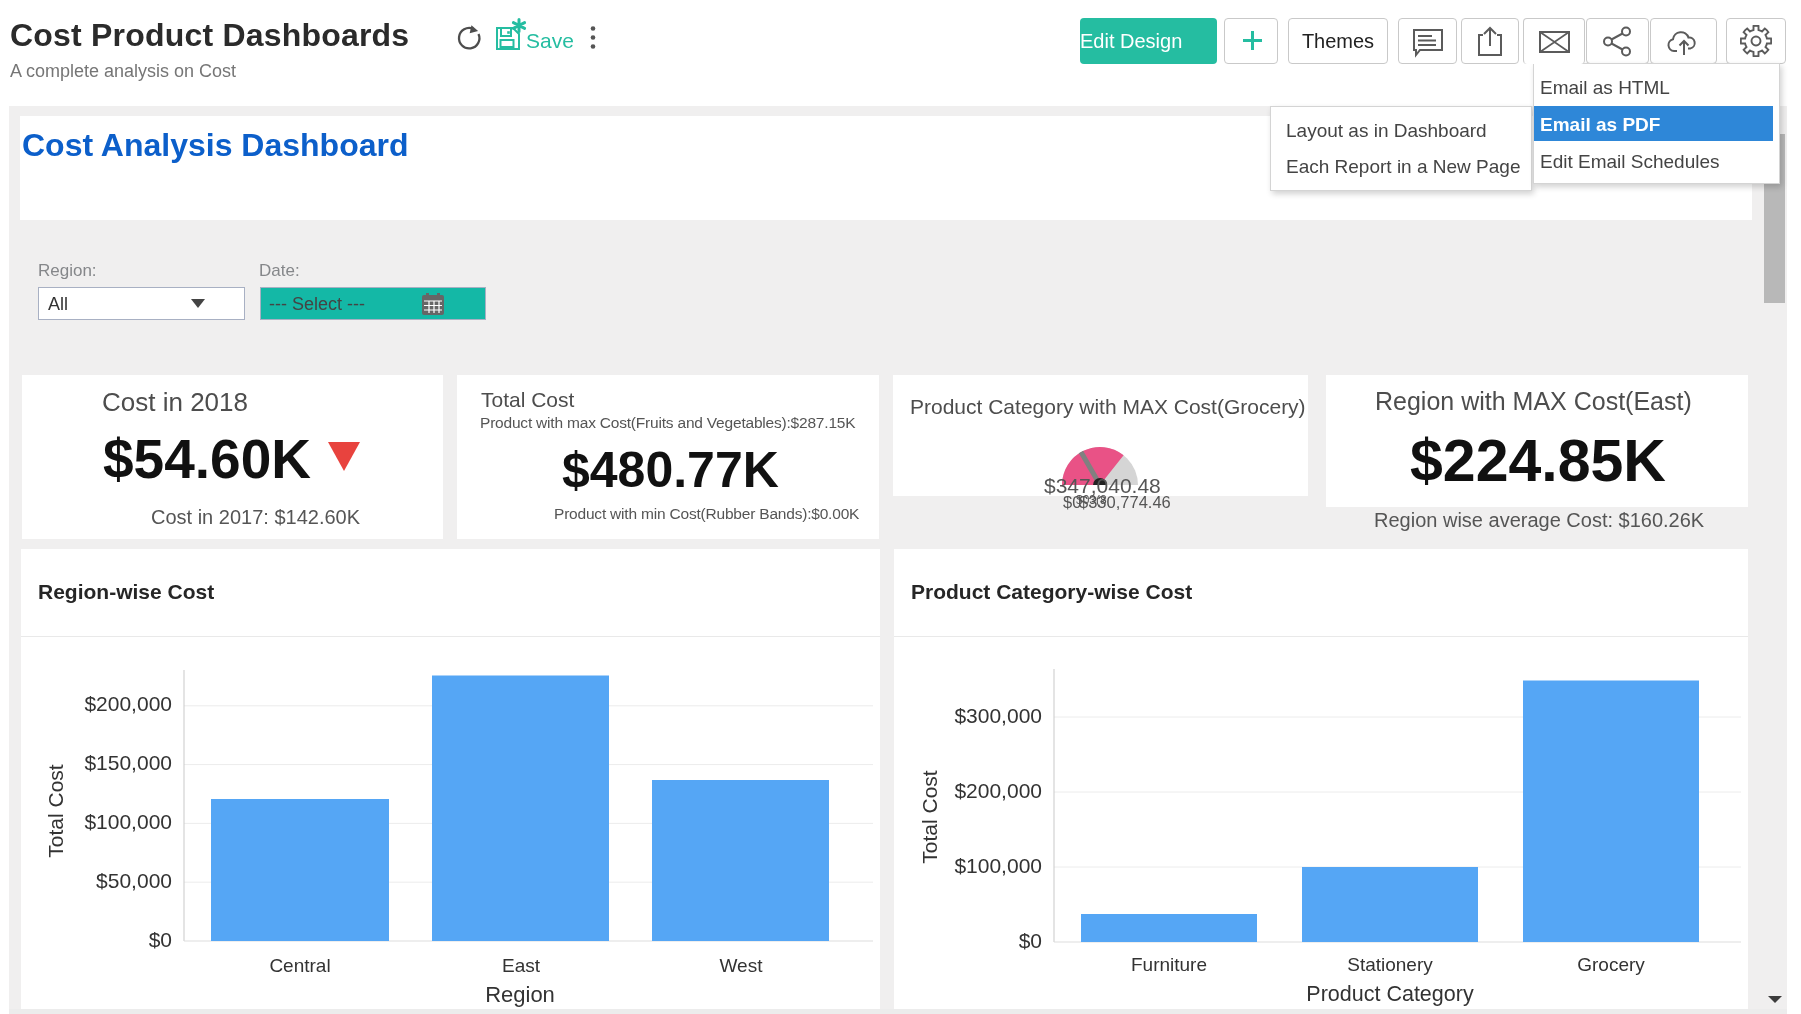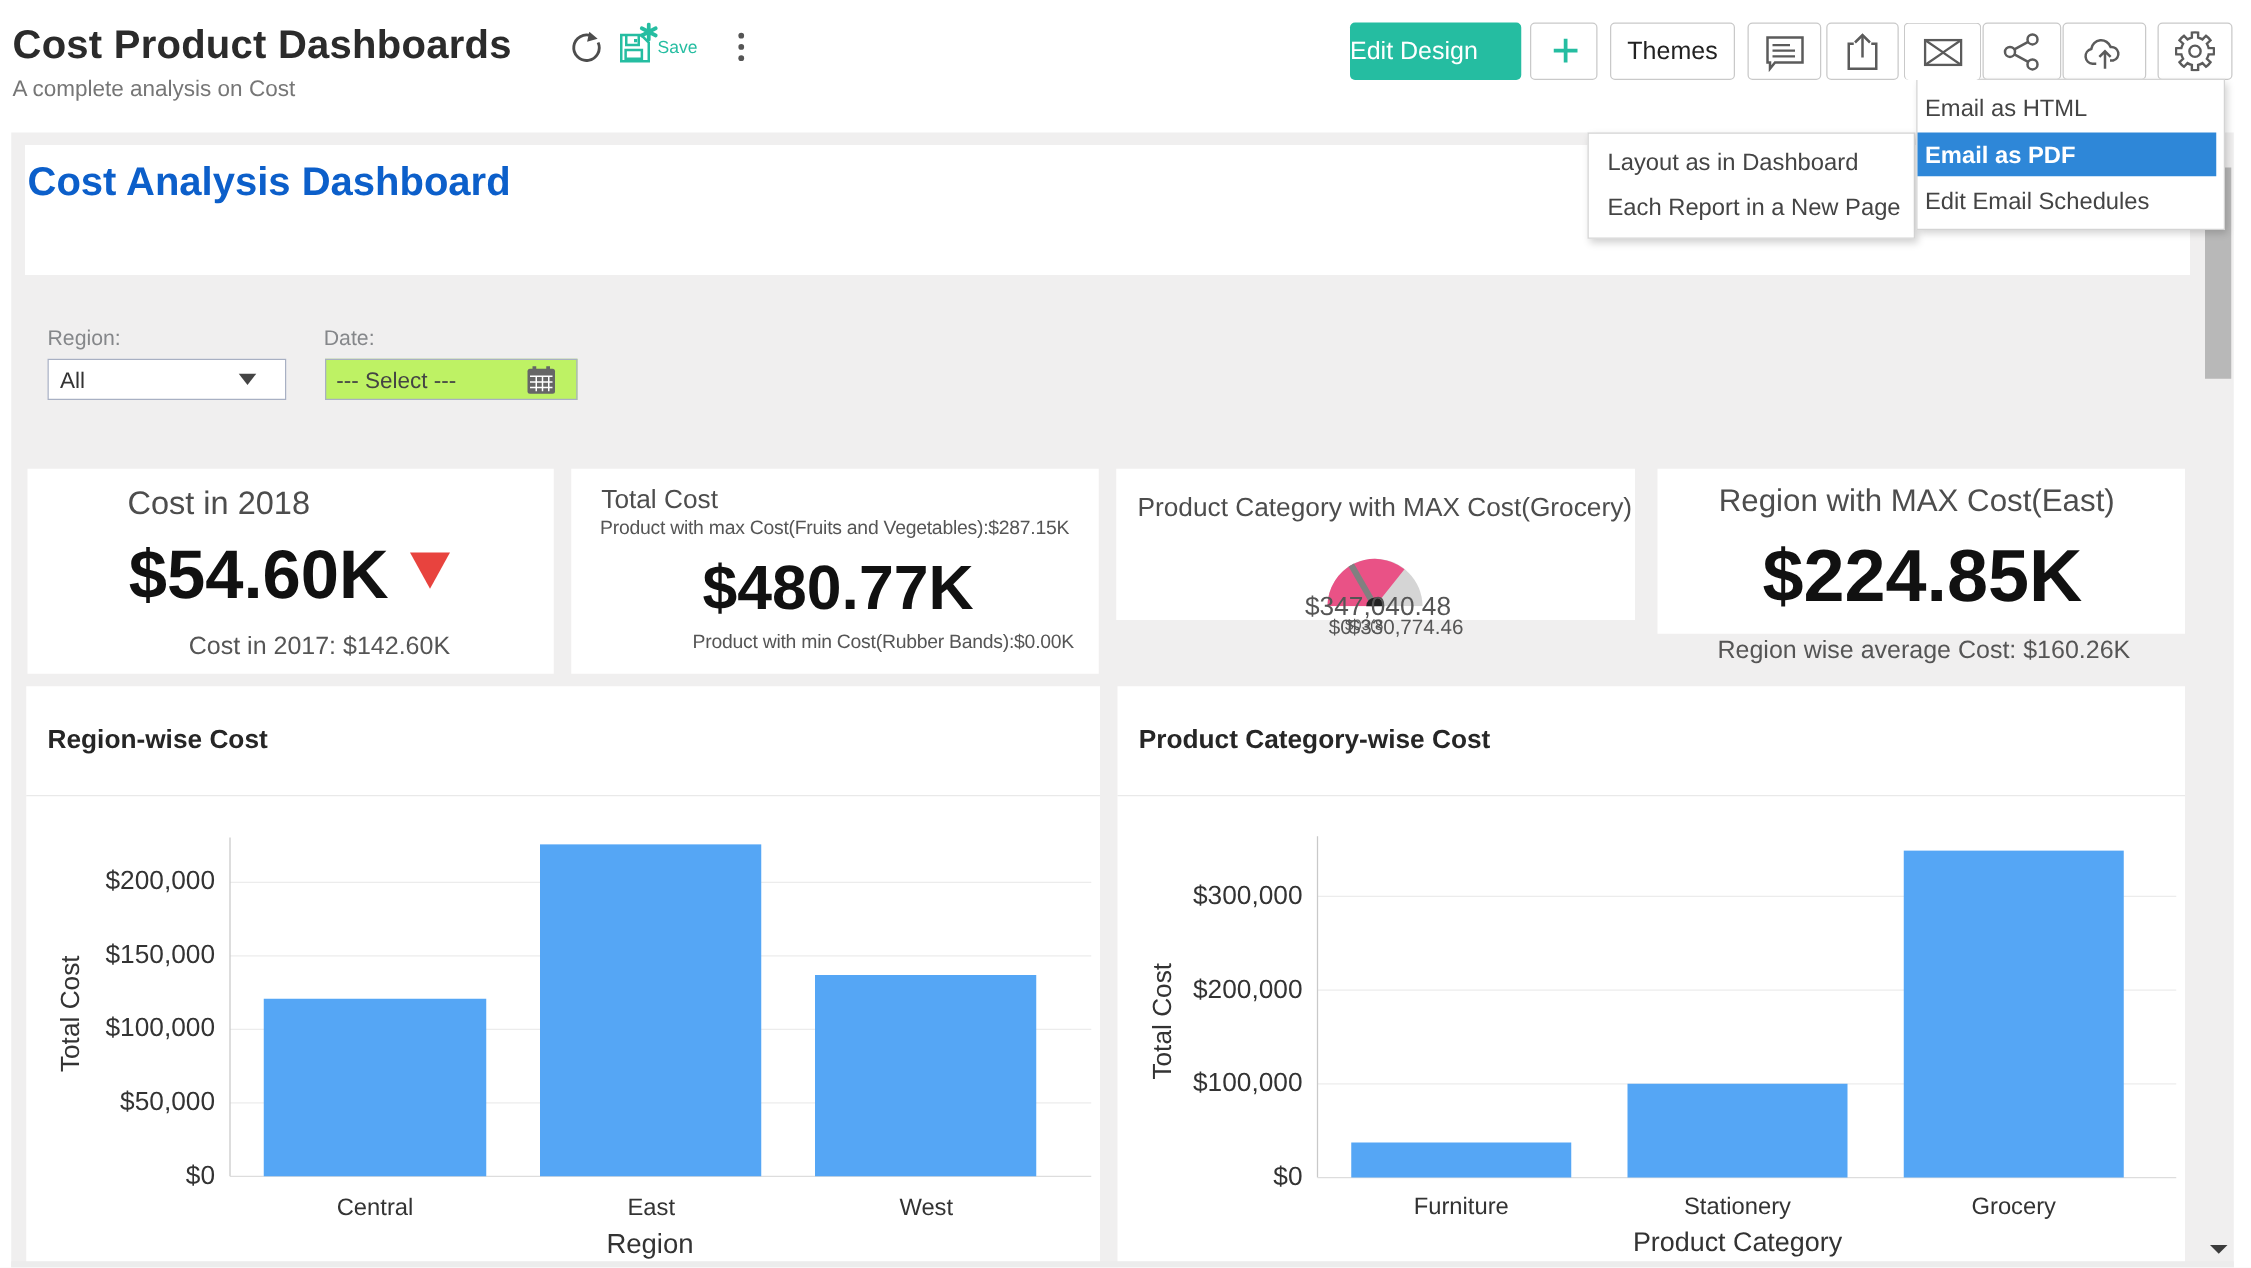--- a/index.html
+++ b/index.html
@@ -11,22 +11,22 @@
 #hSub { left:10px; top:61px; font-size:18px; color:#767676; }
 .tbtn { position:absolute; top:18px; height:46px; background:#fff; border:1px solid #c9c9c9; border-radius:4px; }
 #btnEdit { left:1080px; width:137px; background:#25bda1; border:none; color:#fff; font-size:20px; text-align:left; line-height:46px; }
 #btnPlus { left:1224px; width:54px; }
 #btnThemes { left:1288px; width:100px; font-size:20px; color:#222; text-align:center; line-height:44px; }
 
 #dash { left:9px; top:106px; width:1778px; height:908px; background:#f0efef; }
 #banner { left:11px; top:10px; width:1732px; height:104px; background:#fff; }
 #bannerTxt { left:2px; top:11px; font-size:32px; font-weight:bold; color:#0c5fca; }
 .flabel { font-size:17px; color:#85878a; }
-#selRegion { left:29px; top:181px; width:191px; height:33px; background:#fff; border:1px solid #a8b0c3; }
-#dateInp { left:251px; top:181px; width:202px; height:33px; background:#bef264; border:1px solid #a8b0c3; }
+#selRegion { left:29px; top:181px; width:207px; height:33px; background:#fff; border:1px solid #a8b0c3; }
+#dateInp { left:251px; top:181px; width:226px; height:33px; background:#14b8a6; border:1px solid #a8b0c3; }
 .card { position:absolute; background:#fff; }
 
 #c1 { left:13px; top:269px; width:421px; height:164px; }
 #c2 { left:448px; top:269px; width:422px; height:164px; }
 #c3 { left:884px; top:269px; width:415px; height:121px; }
 #c4 { left:1317px; top:269px; width:422px; height:132px; }
 .kh { position:absolute; font-size:23px; color:#4d4d4d; white-space:nowrap; }
 .kbig { position:absolute; font-size:58px; font-weight:bold; color:#111; white-space:nowrap; }
 .ksub { position:absolute; color:#555; white-space:nowrap; }
 #c5 { left:12px; top:443px; width:859px; height:465px; }
@@ -59,21 +59,21 @@
     <path d="M2 2 h16 l6 6 v15 h-22 z" fill="none" stroke="#25bda1" stroke-width="2"></path>
     <path d="M6 2 v8 h10 v-8" fill="none" stroke="#25bda1" stroke-width="2"></path>
     <rect x="12.2" y="5.2" width="2.6" height="2.6" fill="#25bda1"></rect>
     <rect x="5.5" y="14" width="13" height="7" fill="none" stroke="#25bda1" stroke-width="2"></rect>
   </svg>
   <svg class="abs" style="left:511px;top:18px" width="16" height="15" viewBox="0 0 16 15">
     <g stroke="#25bda1" stroke-width="3" stroke-linecap="round">
       <path d="M8 1.5 V13.5 M2.4 4.6 L13.6 10.4 M2.4 10.4 L13.6 4.6"></path>
     </g>
   </svg>
-  <div class="abs" style="left:526px;top:29px;color:#25bda1;font-size:14px;">Save</div>
+  <div class="abs" style="left:526px;top:29px;color:#25bda1;font-size:21px;">Save</div>
 
   <svg class="abs" style="left:588px;top:25px" width="10" height="25" viewBox="0 0 10 25">
     <circle cx="5" cy="3.5" r="2.3" fill="#555"></circle>
       <circle cx="5" cy="12.5" r="2.3" fill="#555"></circle>
       <circle cx="5" cy="21.5" r="2.3" fill="#555"></circle>
   </svg>
 
   <div class="tbtn" id="btnEdit">Edit Design</div>
   <div class="tbtn" id="btnPlus"></div>
   <svg class="abs" style="left:1242px;top:30px;z-index:5" width="21" height="21" viewBox="0 0 21 21">

